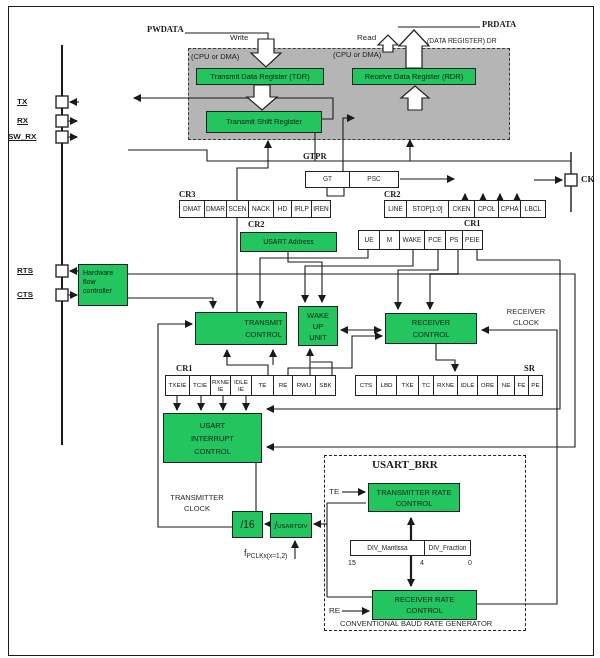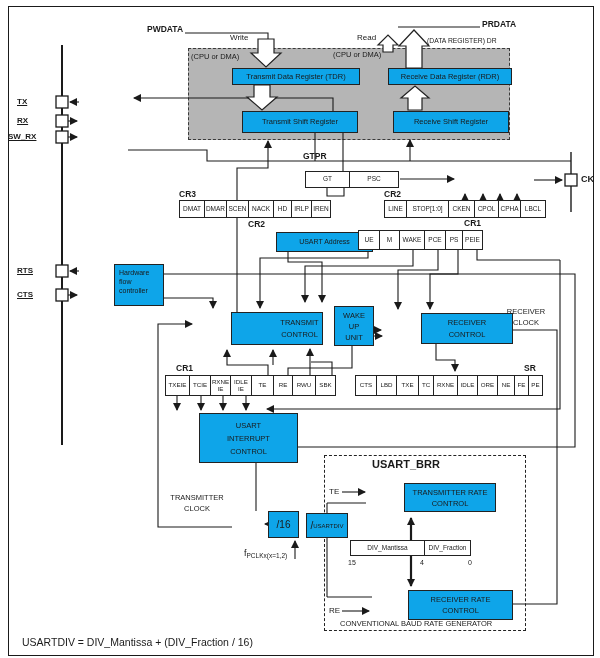--- a/index.html
+++ b/index.html
@@ -1,24 +1,24 @@
 <!DOCTYPE html>
 <html><head>
 <meta charset="utf-8">
 <style>
   html,body{margin:0;padding:0;background:#fff;}
   .stage{position:relative;width:600px;height:658px;background:#fff;overflow:hidden;
          font-family:"Liberation Sans","DejaVu Sans",sans-serif;color:#1a1a1a;}
   .frame{position:absolute;left:8px;top:6px;width:584px;height:648px;border:1.6px solid #1a1a1a;}
-  .box{position:absolute;background:#0ea5e9;border:1.2px solid #222;display:flex;
+  .box{position:absolute;background:#22c55e;border:1.2px solid #222;display:flex;
        align-items:center;justify-content:center;text-align:center;font-size:7.5px;
-       line-height:10px;box-sizing:border-box;margin-left:36px;}
+       line-height:10px;box-sizing:border-box;}
   .pre{white-space:pre-line;}
   .txt{position:absolute;font-size:8px;line-height:9px;}
-  .b{font-weight:700;}
+  .b{font-weight:700;font-family:Liberation Serif, serif;}
   .reg{position:absolute;display:flex;box-sizing:border-box;}
   .reg .c{border:1px solid #222;margin-left:-1px;background:#fff;display:flex;align-items:center;
           justify-content:center;text-align:center;font-size:6.5px;line-height:6.8px;
           box-sizing:border-box;white-space:pre-line;}
   .reg .c:first-child{margin-left:0;}
   .small-c .c{font-size:6.2px;}
   .gray{position:absolute;background:#b5b5b5;border:1.6px dashed #3a3a3a;box-sizing:border-box;}
   .dash{position:absolute;border:1.3px dashed #222;box-sizing:border-box;}
   .pin-lbl{position:absolute;font-size:8px;font-weight:700;text-align:left;text-decoration:underline;}
   svg{position:absolute;left:0;top:0;}
@@ -142,21 +142,20 @@
   <div class="pin-lbl" style="left:17px;top:266px;width:36px;">RTS</div>
   <div class="pin-lbl" style="left:17px;top:290px;width:36px;">CTS</div>
   <div class="txt b" style="left:581px;top:175px;font-size:9px;">CK</div>
 
   <div class="box pre" style="left:78px;top:264px;width:50px;height:42px;align-items:flex-start;justify-content:flex-start;padding:3px 0 0 4px;text-align:left;font-size:7px;line-height:9px;">Hardware
 flow
 controller</div>
   <div class="box" style="left:196px;top:68px;width:128px;height:17px;">Transmit Data Register (TDR)</div>
   <div class="box" style="left:352px;top:68px;width:124px;height:17px;">Receive Data Register (RDR)</div>
   <div class="box" style="left:206px;top:111px;width:116px;height:22px;">Transmit Shift Register</div>
-  <div class="box" style="left:357px;top:111px;width:116px;height:22px;">Receive Shift Register</div>
   <div class="box pre" style="left:195px;top:312px;width:92px;height:33px;line-height:12px;padding-left:45px;">TRANSMIT
 CONTROL</div>
   <div class="box pre" style="left:298px;top:306px;width:40px;height:40px;line-height:11px;">WAKE
 UP
 UNIT</div>
   <div class="box pre" style="left:385px;top:313px;width:92px;height:31px;line-height:12px;">RECEIVER
 CONTROL</div>
   <div class="box pre" style="left:163px;top:413px;width:99px;height:50px;line-height:13px;">USART
 INTERRUPT
 CONTROL</div>
@@ -251,14 +250,13 @@
 
   <div class="reg" style="left:350px;top:540px;height:16px;">
     <div class="c" style="width:75px;">DIV_Mantissa</div>
     <div class="c" style="width:47px;">DIV_Fraction</div>
   </div>
   <div class="txt" style="left:348px;top:558px;font-size:7px;">15</div>
   <div class="txt" style="left:420px;top:558px;font-size:7px;">4</div>
   <div class="txt" style="left:468px;top:558px;font-size:7px;">0</div>
   <div class="txt" style="left:340px;top:619px;font-size:7.5px;">CONVENTIONAL BAUD RATE GENERATOR</div>
 
-  <div class="txt" style="left:22px;top:638px;font-size:10.5px;">USARTDIV = DIV_Mantissa + (DIV_Fraction / 16)</div>
 </div>
 
 </body></html>

